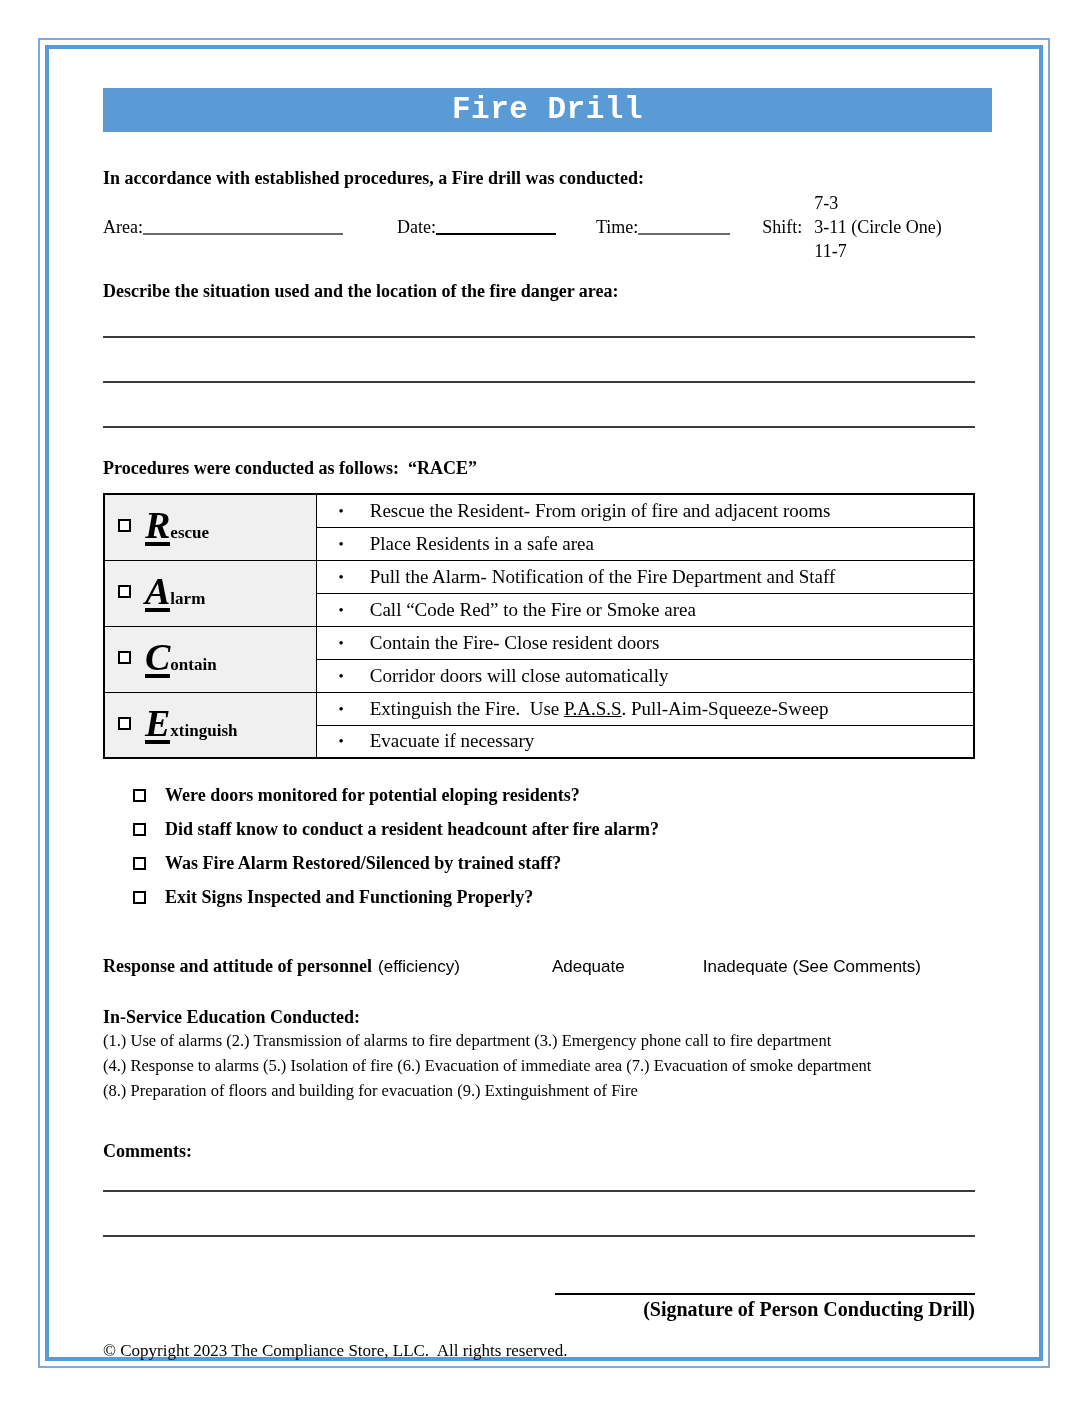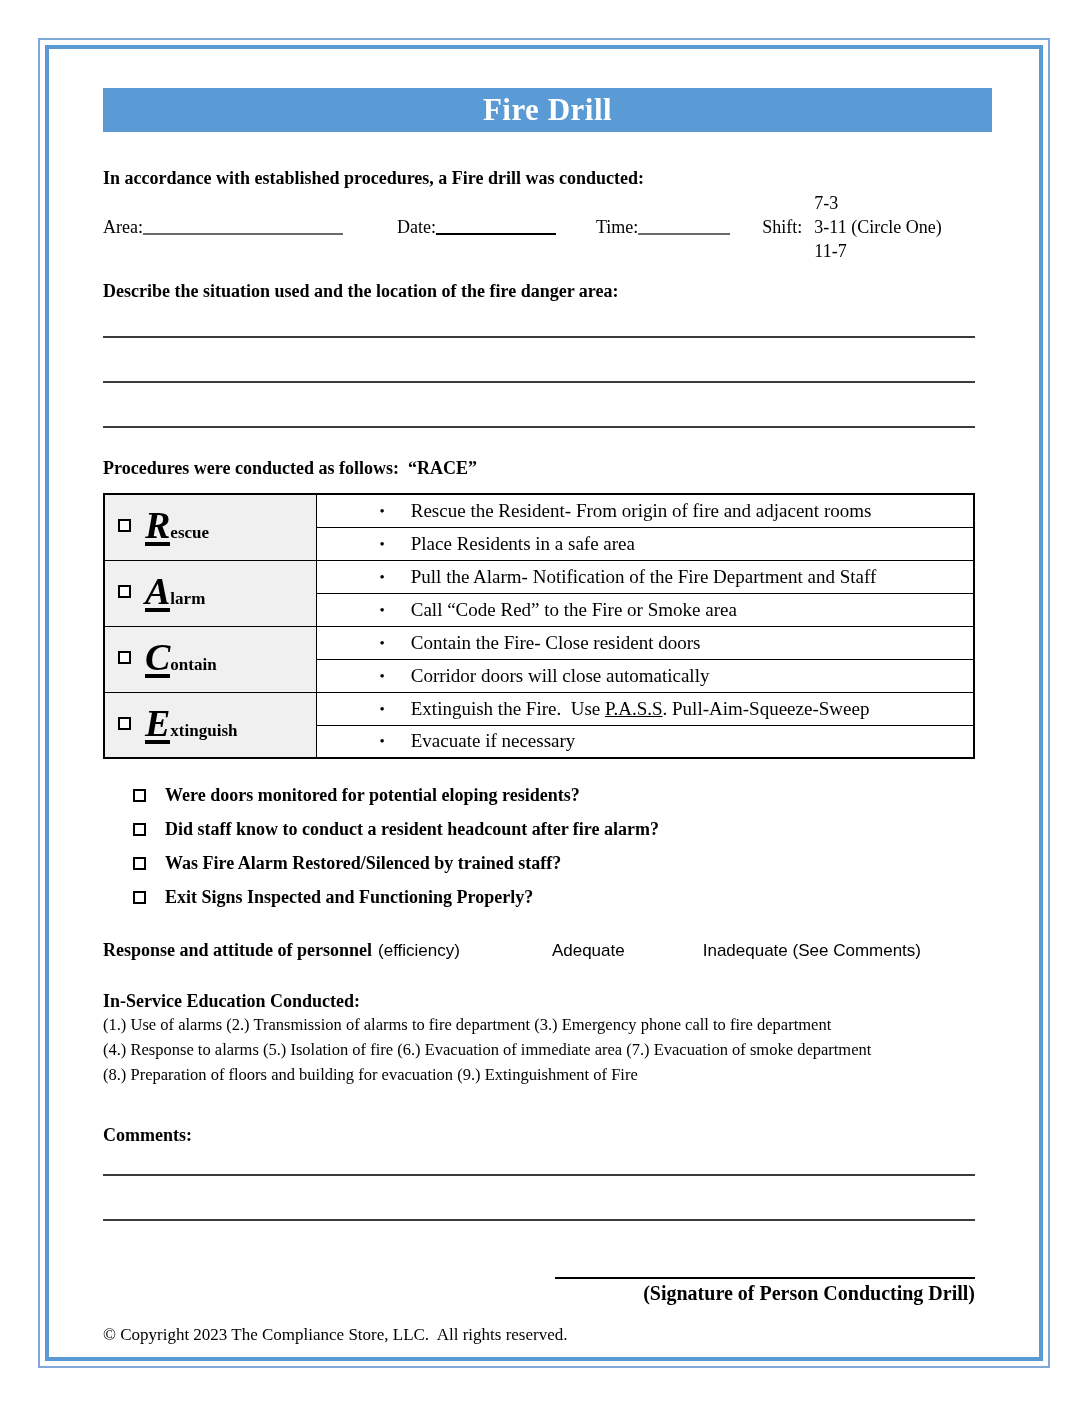--- a/index.html
+++ b/index.html
@@ -28,20 +28,21 @@
     pointer-events:none;
   }
   .content{
     position:absolute;left:103px;top:0;width:872px;
   }
   [data-bind]{white-space:pre-wrap;}
   .titlebar{
     margin-top:88px;height:44px;width:889px;
     background:var(--accent-blue);
     text-align:center;
+    font-family:Liberation Mono, monospace;
   }
   .titlebar .title{
     font-size:31px;font-weight:bold;color:#ffffff;line-height:43px;
     letter-spacing:0.5px;
   }
   .intro{margin-top:36px;font-weight:bold;font-size:18px;}
   .fieldrow{margin-top:2px;display:flex;align-items:center;font-size:18px;}
   .fill{display:inline-block;height:15px;}
   .fill.gray{border-bottom:2px solid #6b6b6b;}
   .fill.black{border-bottom:2px solid #000;}
@@ -66,27 +67,27 @@
     border:2px solid #000;background:#fff;
     flex:0 0 auto;
   }
   .letter-cell .cb{vertical-align:6px;margin-right:14px;}
   .letter{
     font-size:38px;font-style:italic;font-weight:bold;
     display:inline-block;line-height:0.9;
     border-bottom:4px solid #000;padding-bottom:0px;
   }
   .rest{font-size:17px;font-weight:bold;}
-  .bullet-cell{height:33px;font-size:19px;vertical-align:middle;padding-left:41px;}
+  .bullet-cell{height:33px;font-size:19px;vertical-align:middle;}
   .bullet{display:inline-block;margin-left:22px;margin-right:26px;font-size:15px;vertical-align:1px;}
   .uline{text-decoration:underline;}
   .questions{margin-top:26px;margin-left:30px;}
   .q{display:flex;align-items:center;font-weight:bold;font-size:18px;margin-bottom:13px;}
   .q .cb{margin-right:19px;}
-  .response-row{margin-top:32px;font-size:18px;display:flex;align-items:center;}
+  .response-row{margin-top:48px;font-size:18px;display:flex;align-items:center;}
   .sans{font-family:"Liberation Sans","DejaVu Sans",sans-serif;font-size:17px;}
   .resp-bold{font-weight:bold;margin-right:6px;}
   .adequate{margin-left:92px;}
   .inadequate{margin-left:78px;}
   .inservice-h{margin-top:30px;font-weight:bold;font-size:18px;}
   .inservice-line{font-size:16.5px;line-height:24px;margin-top:1px;}
   .comments-h{margin-top:38px;font-weight:bold;font-size:18px;}
   .cline{border-bottom:2px solid #3c3c3c;}
   .cline.c1{height:30px;}
   .cline.c2{height:45px;}

